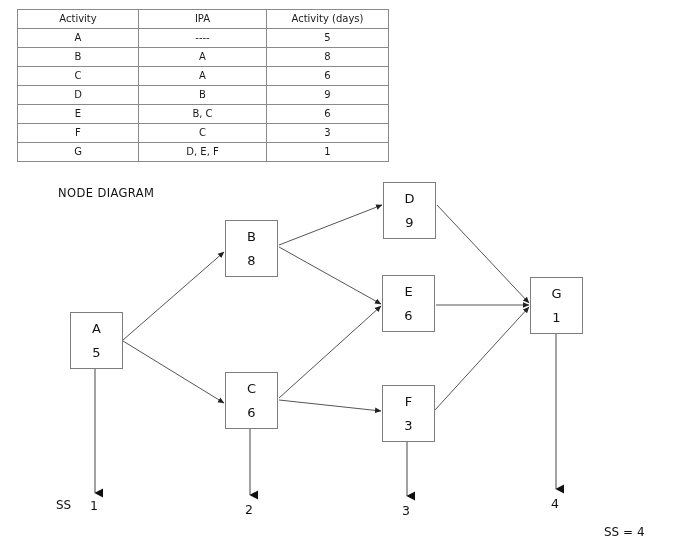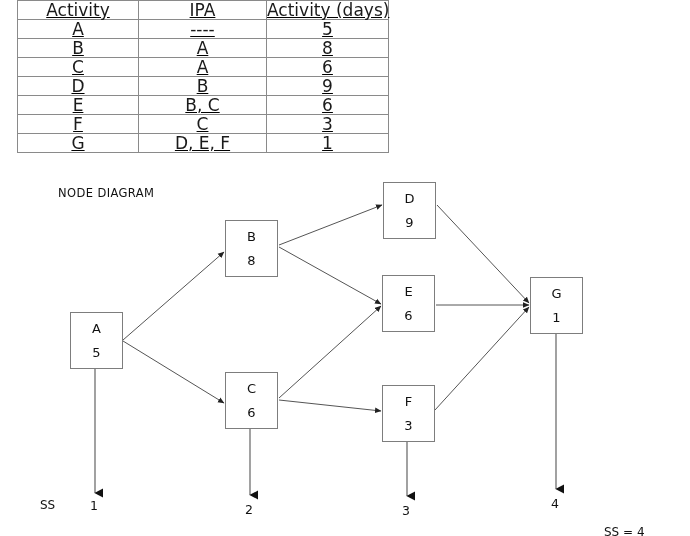--- a/index.html
+++ b/index.html
@@ -13,26 +13,25 @@
     position: relative;
     font-family: "DejaVu Sans", sans-serif;
     color: #000000;
     overflow: hidden;
   }
 
   
   #activity-table {
     position: absolute;
     left: 17px;
-    top: 0;
+    top: 9px;
     width: 371px;
     border-collapse: collapse;
     table-layout: fixed;
-    font-size: 17px;
-    text-decoration: underline;
+    font-size: 10px;
   }
   #activity-table td,
   #activity-table th {
     border: 1px solid #8a8a8a;
     text-align: center;
     height: 18px;
     line-height: 18px;
     padding: 0;
     font-weight: normal;
     color: #1a1a1a;
@@ -94,21 +93,21 @@
     z-index: 1;
   }
 
   .ss-label {
     position: absolute;
     font-size: 12px;
     color: #111;
     white-space: nowrap;
     z-index: 4;
   }
-  #ss-prefix      { left: 40px;  top: 498px; }
+  #ss-prefix      { left: 56px;  top: 498px; }
   #ss-total       { left: 604px; top: 498px; margin-top: 27px; }
 
   .arrow-number {
     position: absolute;
     font-size: 12.5px;
     color: #111;
     z-index: 4;
     white-space: nowrap;
   }
   #arrow-num-1 { left: 90px;  top: 498px; }

